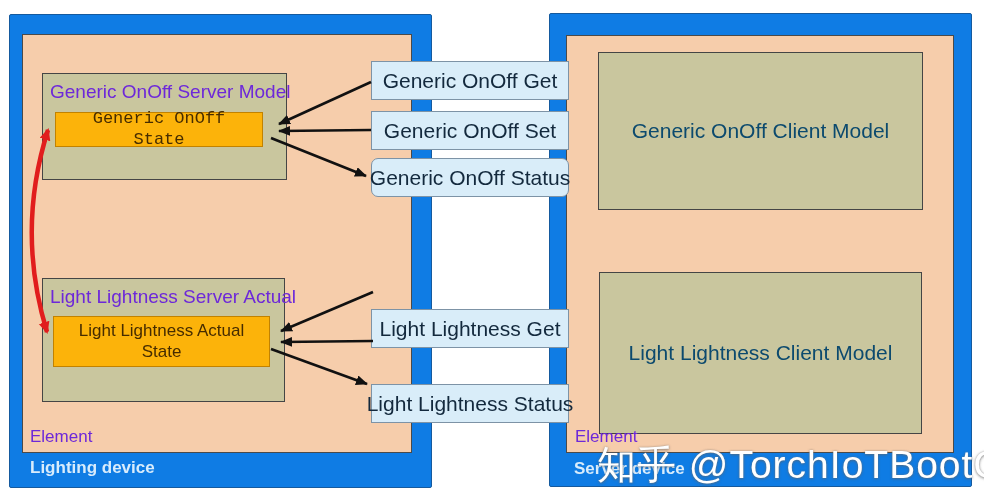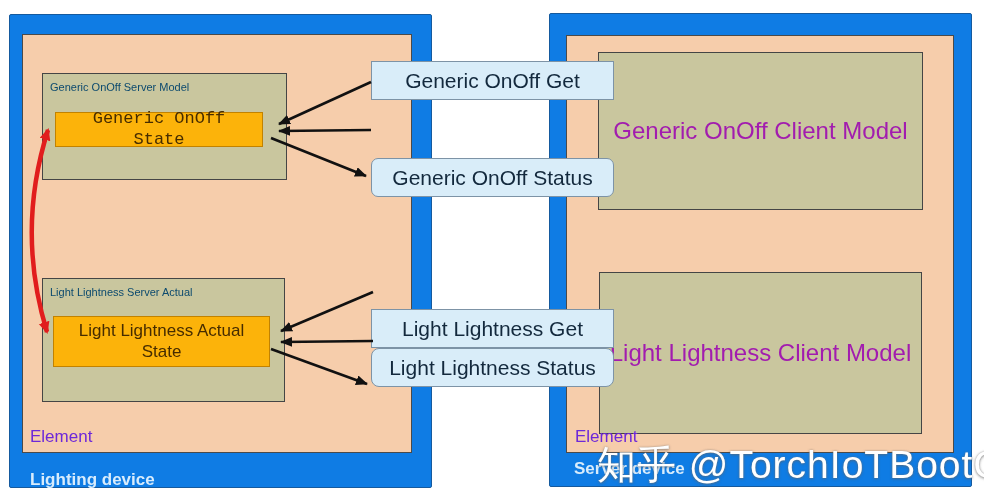--- a/index.html
+++ b/index.html
@@ -18,61 +18,61 @@
   .element-area{
     position:absolute;background:#f6cdab;border:1px solid #4a4a4a;box-sizing:border-box;
   }
   #lighting-element{left:22px;top:34px;width:390px;height:419px;}
   #switch-element{left:566px;top:35px;width:388px;height:418px;}
   
   .model-box{
     position:absolute;background:#c9c69e;border:1px solid #454545;box-sizing:border-box;
   }
   .model-title{
-    position:absolute;left:7px;top:7px;font-size:11px;color:#0c4a6e;white-space:nowrap;
+    position:absolute;left:7px;top:7px;font-size:19px;color:#6d28d9;white-space:nowrap;
   }
   #onoff-server-model{left:42px;top:73px;width:245px;height:107px;}
   #lightness-server-model{left:42px;top:278px;width:243px;height:124px;}
   .client-model{
     display:flex;align-items:center;justify-content:center;
-    font-size:24px;color:#a21caf;text-align:right;
+    font-size:21px;color:#0c4a6e;text-align:right;
   }
   #onoff-client-model{left:598px;top:52px;width:325px;height:158px;}
   #lightness-client-model{left:599px;top:272px;width:323px;height:162px;}
   
   .state-box{
     position:absolute;background:#fcb30a;border:1px solid #c28200;box-sizing:border-box;
     display:flex;align-items:center;justify-content:center;text-align:center;
     font-size:17px;color:#462c00;line-height:1.2;padding:0 10px;
   }
   #onoff-state{left:55px;top:112px;width:208px;height:35px;font-family:Liberation Mono, monospace;}
   #lightness-state{left:53px;top:316px;width:217px;height:51px;}
   
   .msg-box{
-    position:absolute;left:371px;width:243px;height:39px;background:#d9edf9;
+    position:absolute;left:371px;width:198px;height:39px;background:#d9edf9;
     border:1px solid #7d93a6;box-sizing:border-box;z-index:4;
     display:flex;align-items:center;justify-content:center;
     font-size:21px;color:#13293d;white-space:nowrap;
   }
   #msg-onoff-get{top:61px;}
   #msg-onoff-set{top:111px;}
   #msg-onoff-status{top:158px;border-radius:7px;}
   #msg-lightness-get{top:273px;margin-top:36px;}
   #msg-lightness-set{top:321px;}
-  #msg-lightness-status{top:348px;border-radius:8px;}
+  #msg-lightness-status{top:384px;}
   
   .element-label{
     position:absolute;font-size:17px;color:#6d28d9;z-index:3;white-space:nowrap;
   }
   #lighting-element-label{left:30px;top:427px;}
   #switch-element-label{left:575px;top:427px;}
   .device-label{
     position:absolute;font-size:17px;font-weight:600;color:#d8ecfc;z-index:3;white-space:nowrap;
   }
-  #lighting-device-label{left:30px;top:458px;margin-top:12px;}
+  #lighting-device-label{left:30px;top:458px;}
   #switch-device-label{left:574px;top:459px;}
   
   #arrows{position:absolute;left:0;top:0;width:984px;height:500px;z-index:5;pointer-events:none;}
   
   #watermark{
     position:absolute;left:597px;top:438px;z-index:6;font-size:39px;letter-spacing:1px;
     color:#ffffff;white-space:nowrap;
     text-shadow:0 1px 3px rgba(95,95,95,.65), 0 0 2px rgba(130,130,130,.55);
   }
 </style>
@@ -100,20 +100,21 @@
   <div class="device" id="switch-device"></div>
   <div class="element-area" id="switch-element"></div>
 
   <div class="model-box client-model" id="onoff-client-model">Generic OnOff Client Model</div>
   <div class="model-box client-model" id="lightness-client-model">Light Lightness Client Model</div>
 
   <span class="element-label" id="switch-element-label">Element</span>
   <span class="device-label" id="switch-device-label">Server device</span>
 
   <div class="msg-box" id="msg-onoff-get">Generic OnOff Get</div>
+  <div class="msg-box" id="msg-onoff-set">Generic OnOff Set</div>
   <div class="msg-box" id="msg-onoff-status">Generic OnOff Status</div>
 
   <div class="msg-box" id="msg-lightness-get">Light Lightness Get</div>
   <div class="msg-box" id="msg-lightness-status">Light Lightness Status</div>
 
   <svg id="arrows" viewBox="0 0 984 500">
     <defs>
       <marker id="ah-black" markerUnits="userSpaceOnUse" markerWidth="14" markerHeight="12" refX="11" refY="5" orient="auto-start-reverse">
         <path d="M0,0 L12,5 L0,10 Z" fill="#111111"></path>
       </marker>

